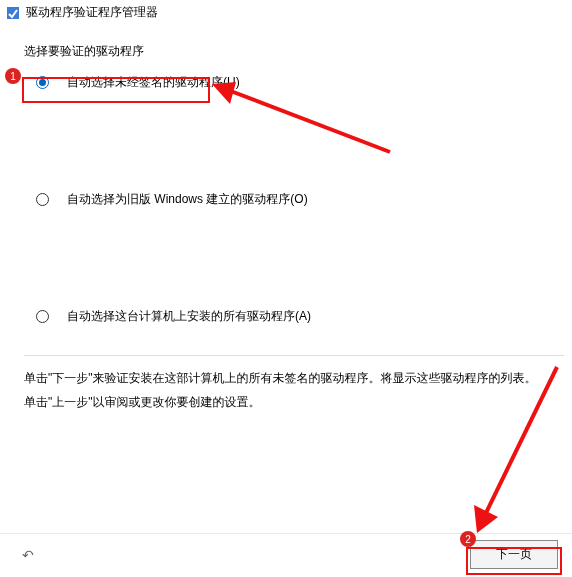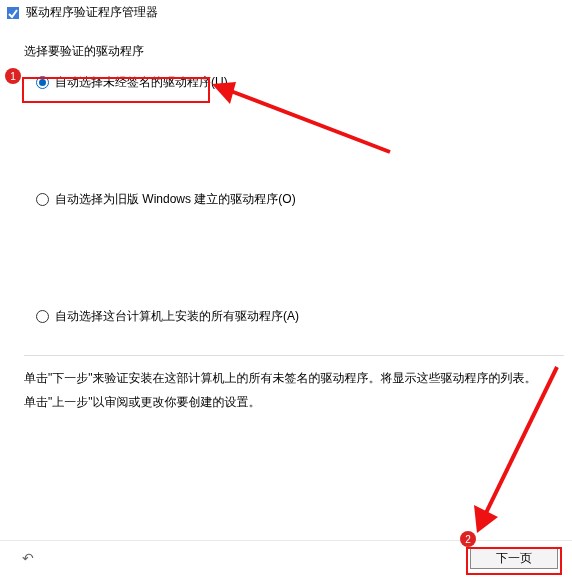--- a/index.html
+++ b/index.html
@@ -26,21 +26,21 @@
     }
     .titlebar-text { font-size: 12px; text-align: right; }
     .content {
       padding: 18px 8px 10px 24px;
     }
     .section-label { font-size: 12px; margin-bottom: 14px; }
     .options { padding: 0 4px 0 12px; }
     .radio-row {
       display: flex;
       align-items: center;
-      gap: 6px;
+      gap: 18px;
       margin-bottom: 100px;
       position: relative;
     }
     .radio-row:last-of-type { margin-bottom: 30px; }
     .radio {
       width: 13px; height: 13px;
       border: 1px solid #333;
       border-radius: 50%;
       display: inline-flex; align-items: center; justify-content: center;
       flex-shrink: 0;
@@ -101,21 +101,21 @@
       border-top: 1px solid #e9e9e9;
     }
     .back-icon {
       position: absolute;
       left: 22px;
       font-size: 14px;
       color: #666;
     }
     .next-btn {
       width: 88px;
-      height: 22px;
+      height: 29px;
       border: 1px solid #888;
       background: #f4f4f4;
       font-size: 12px;
       display: inline-flex;
       align-items: center;
       justify-content: center;
       cursor: pointer;
     }
     .next-highlight {
       position: absolute;

